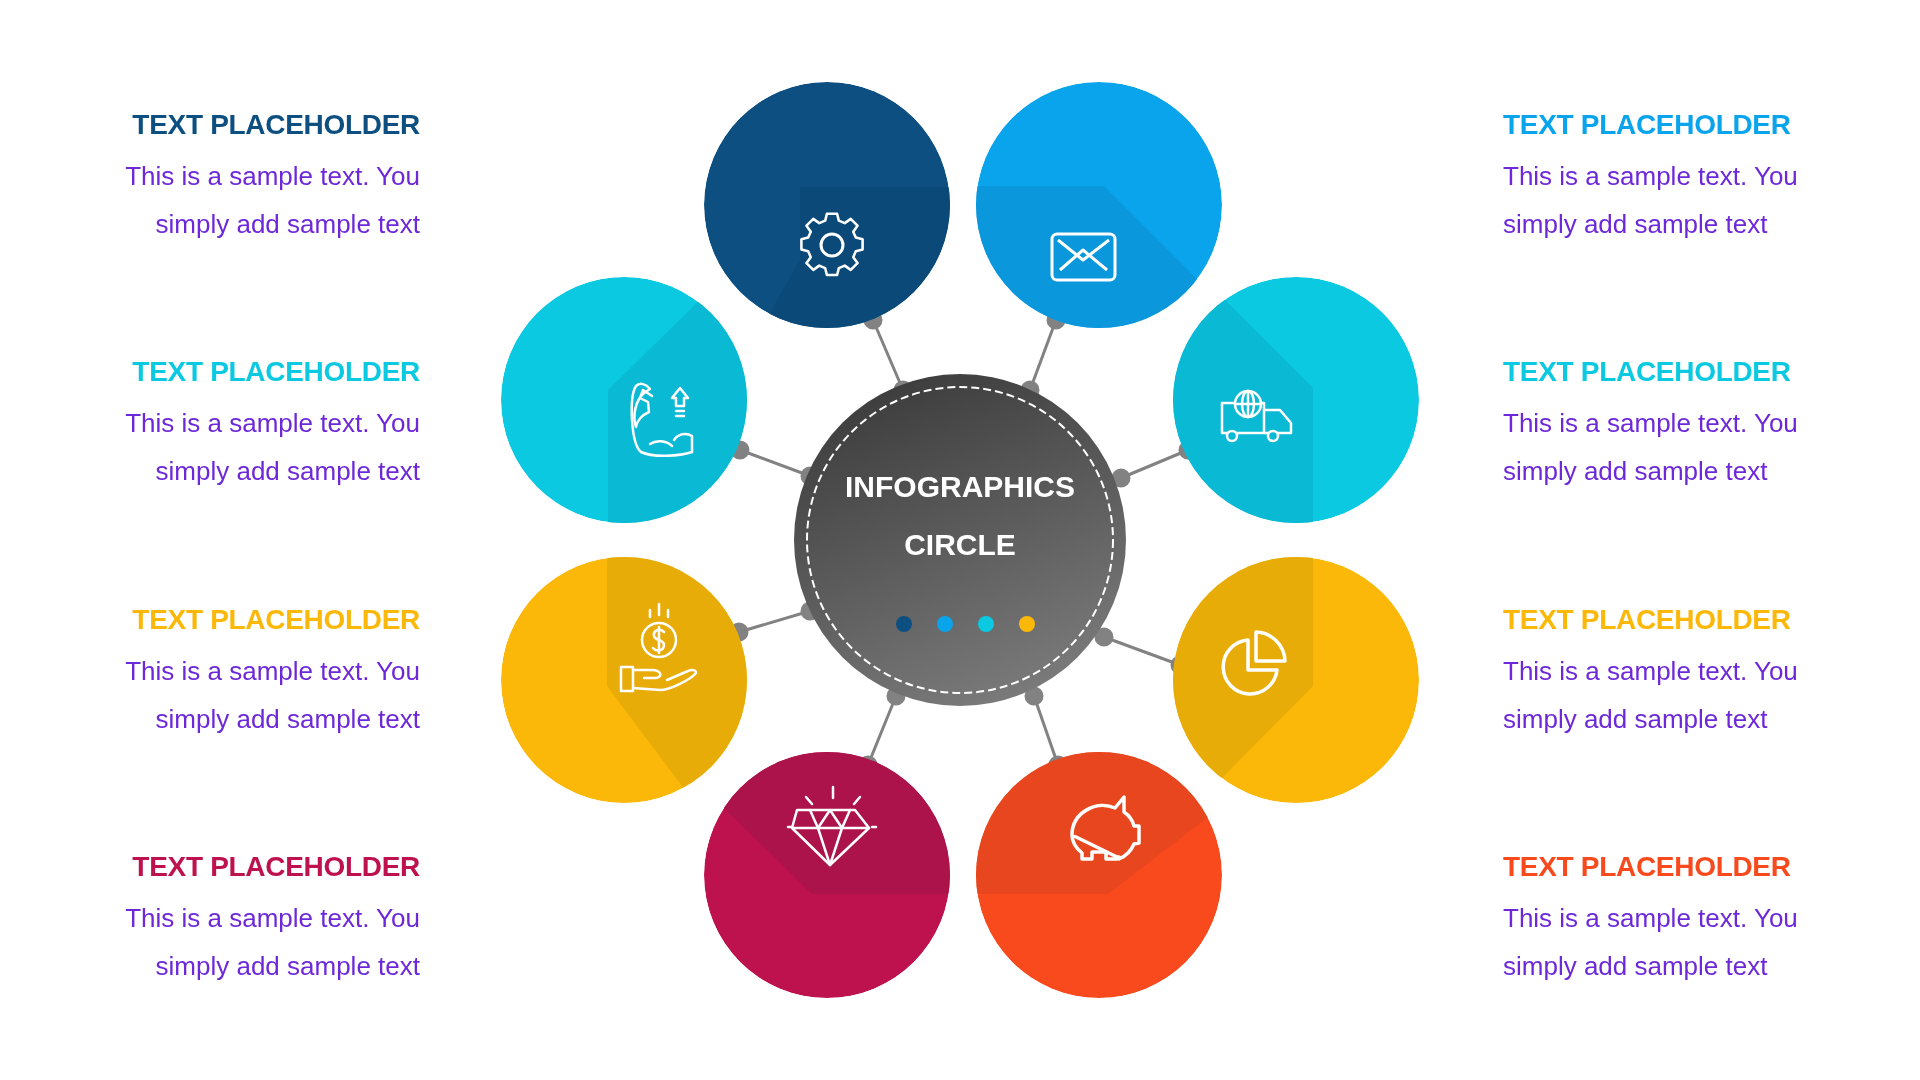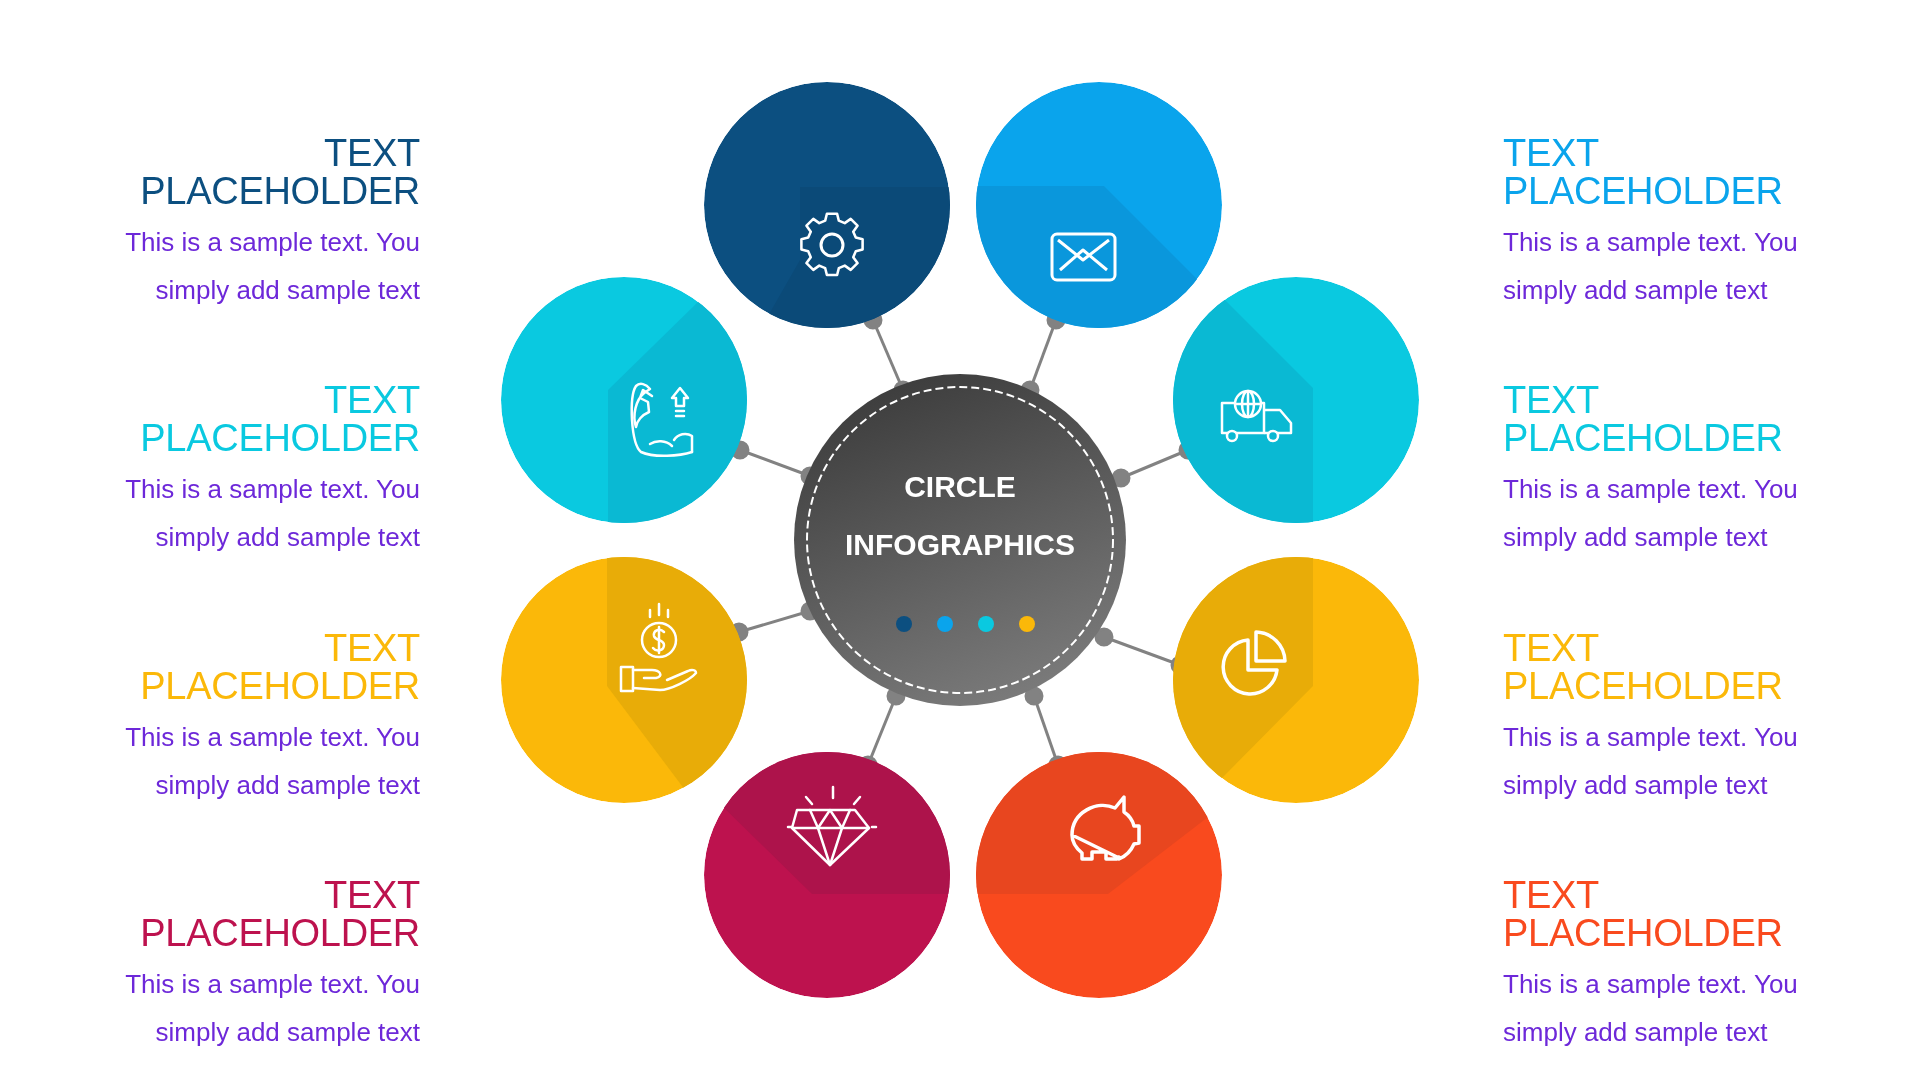--- a/index.html
+++ b/index.html
@@ -1,20 +1,20 @@
 <!DOCTYPE html>
 <html><head>
 <meta charset="utf-8">
 <style>
   html,body{margin:0;padding:0;background:#ffffff;}
   body{width:1920px;height:1080px;position:relative;overflow:hidden;font-family:"Liberation Sans","DejaVu Sans",sans-serif;}
   .block{position:absolute;width:320px;}
   .block.left{text-align:right;}
   .block.right{text-align:left;}
-  .block .title{font-weight:normal;font-size:38px;line-height:38px;letter-spacing:-0.3px;margin-top:28px;}
+  .block .title{font-weight:bold;font-size:28px;line-height:38px;letter-spacing:-0.3px;}
   .block .body{font-size:26px;line-height:48px;color:#6d28d9;margin-top:8px;}
   svg#diagram{position:absolute;left:0;top:0;}
   .center-title{position:absolute;left:760px;width:400px;text-align:center;color:#ffffff;font-weight:bold;font-size:30px;line-height:58px;top:458px;}
 </style>
 </head>
 <body>
 
 <svg id="diagram" width="1920" height="1080" viewBox="0 0 1920 1080">
   <defs>
     <linearGradient id="centerGrad" x1="0.3" y1="0" x2="0.7" y2="1">
@@ -170,22 +170,22 @@
     <line x1="659" y1="627" x2="659" y2="653"></line>
     <line x1="659" y1="604" x2="659" y2="615"></line>
     <line x1="650" y1="610" x2="650" y2="617"></line>
     <line x1="668" y1="610" x2="668" y2="617"></line>
     <rect x="621" y="667" width="12" height="24"></rect>
     <path d="M633,670 L652,670 C660,670 664,676 656,678 L644,678 M633,688 L660,690 C670,690 690,680 696,673 C696,670 692,669 688,671 L667,680"></path>
   </g>
 </svg>
 
 <div class="center-title">
+  <div>INFOGRAPHICS</div>
   <div>CIRCLE</div>
-  <div>INFOGRAPHICS</div>
 </div>
 <svg style="position:absolute;left:880px;top:610px;" width="160" height="30">
   <circle cx="24" cy="14" r="8" fill="#0c4f80"></circle>
   <circle cx="65" cy="14" r="8" fill="#0aa4ec"></circle>
   <circle cx="106" cy="14" r="8" fill="#0ac9e0"></circle>
   <circle cx="147" cy="14" r="8" fill="#fbb809"></circle>
 </svg>
 
 <div class="block left" style="left:100px;top:106px;">
   <div class="title" style="color:#0c4f80">TEXT PLACEHOLDER</div>

